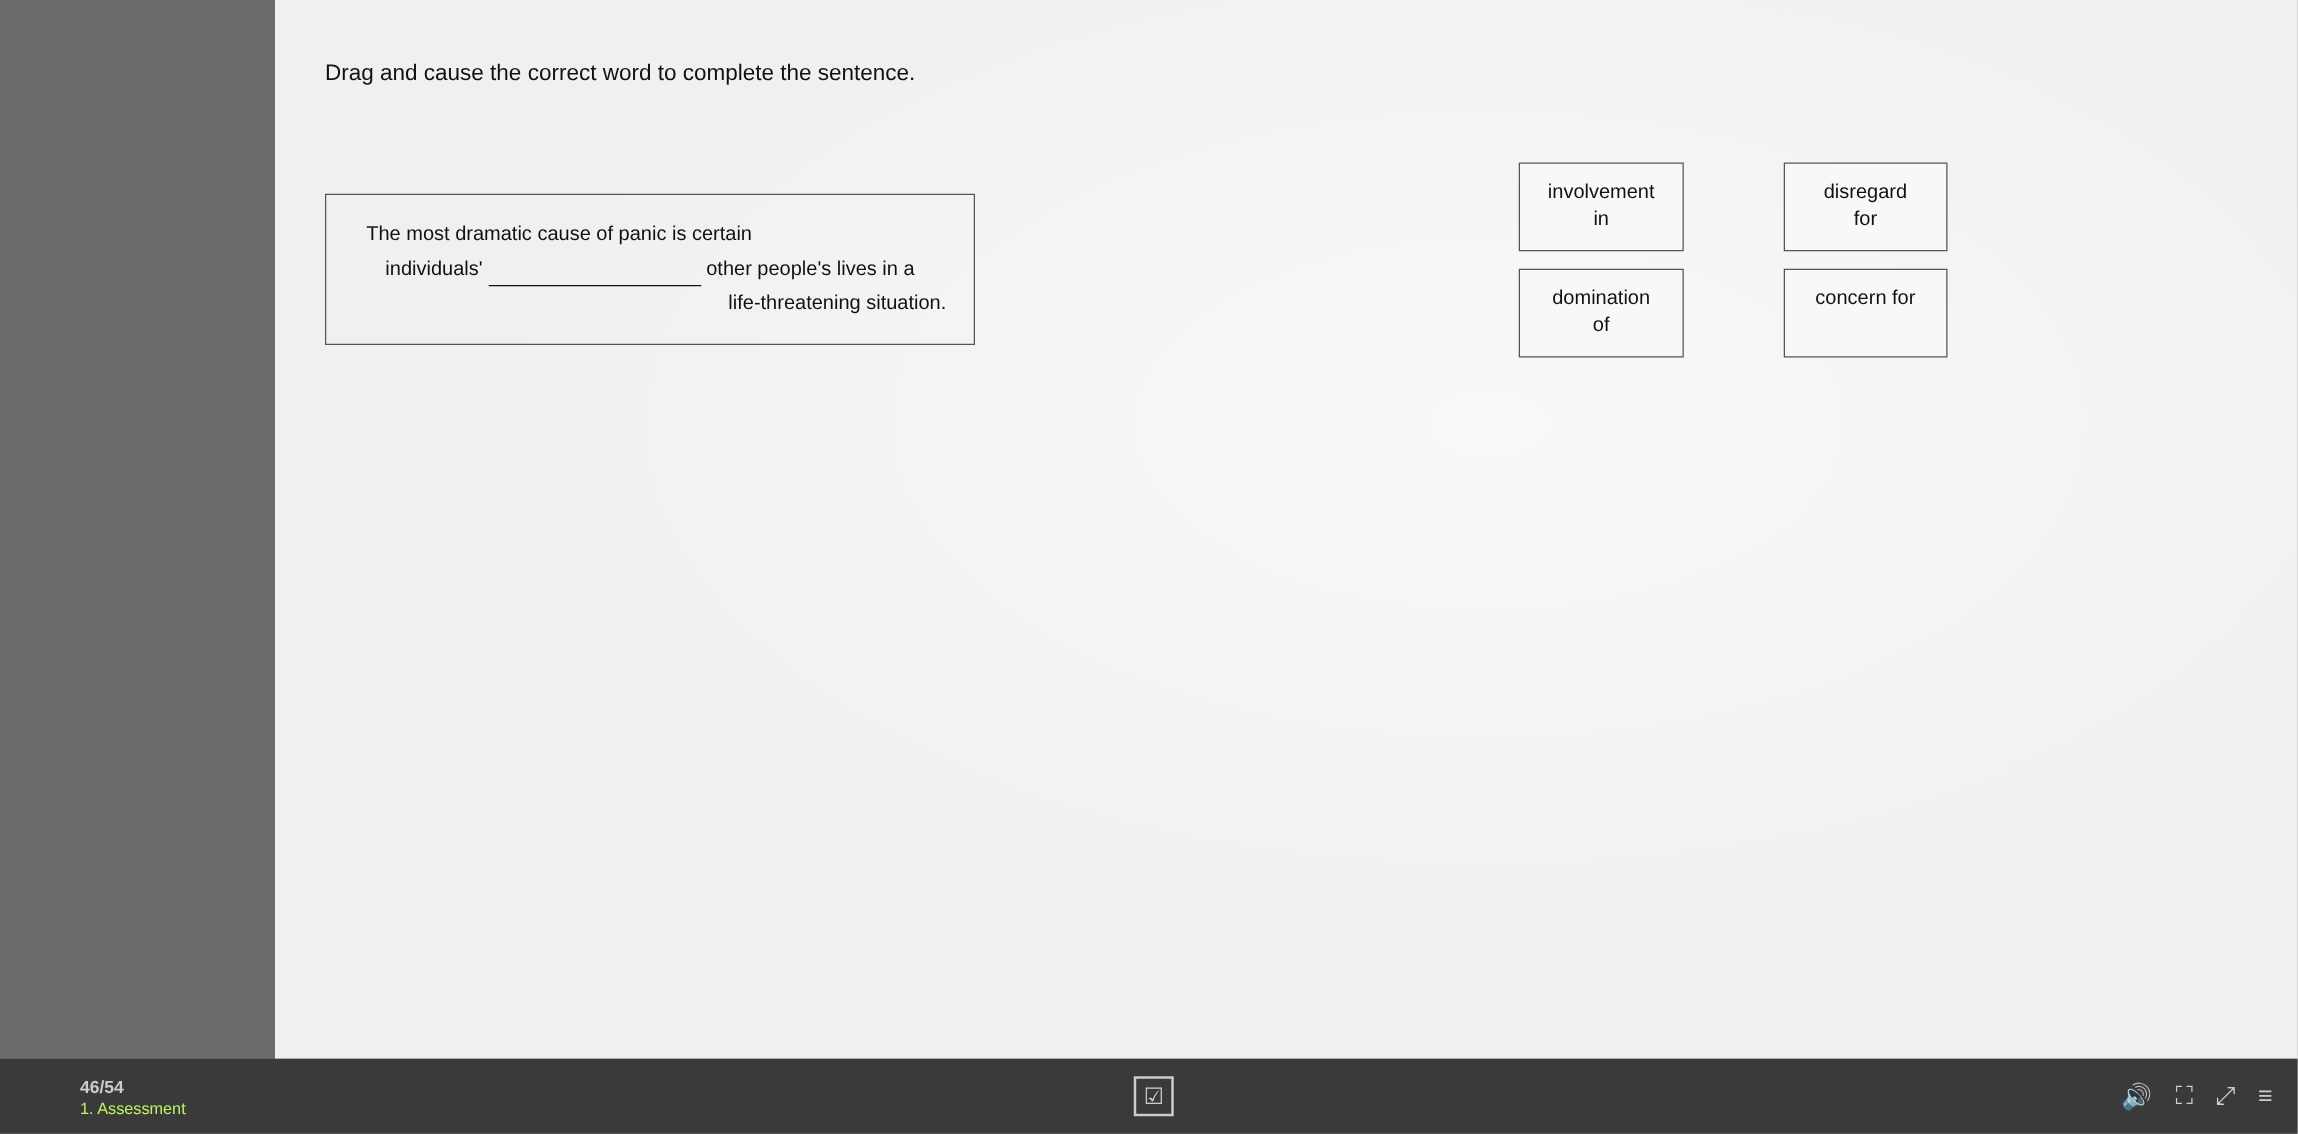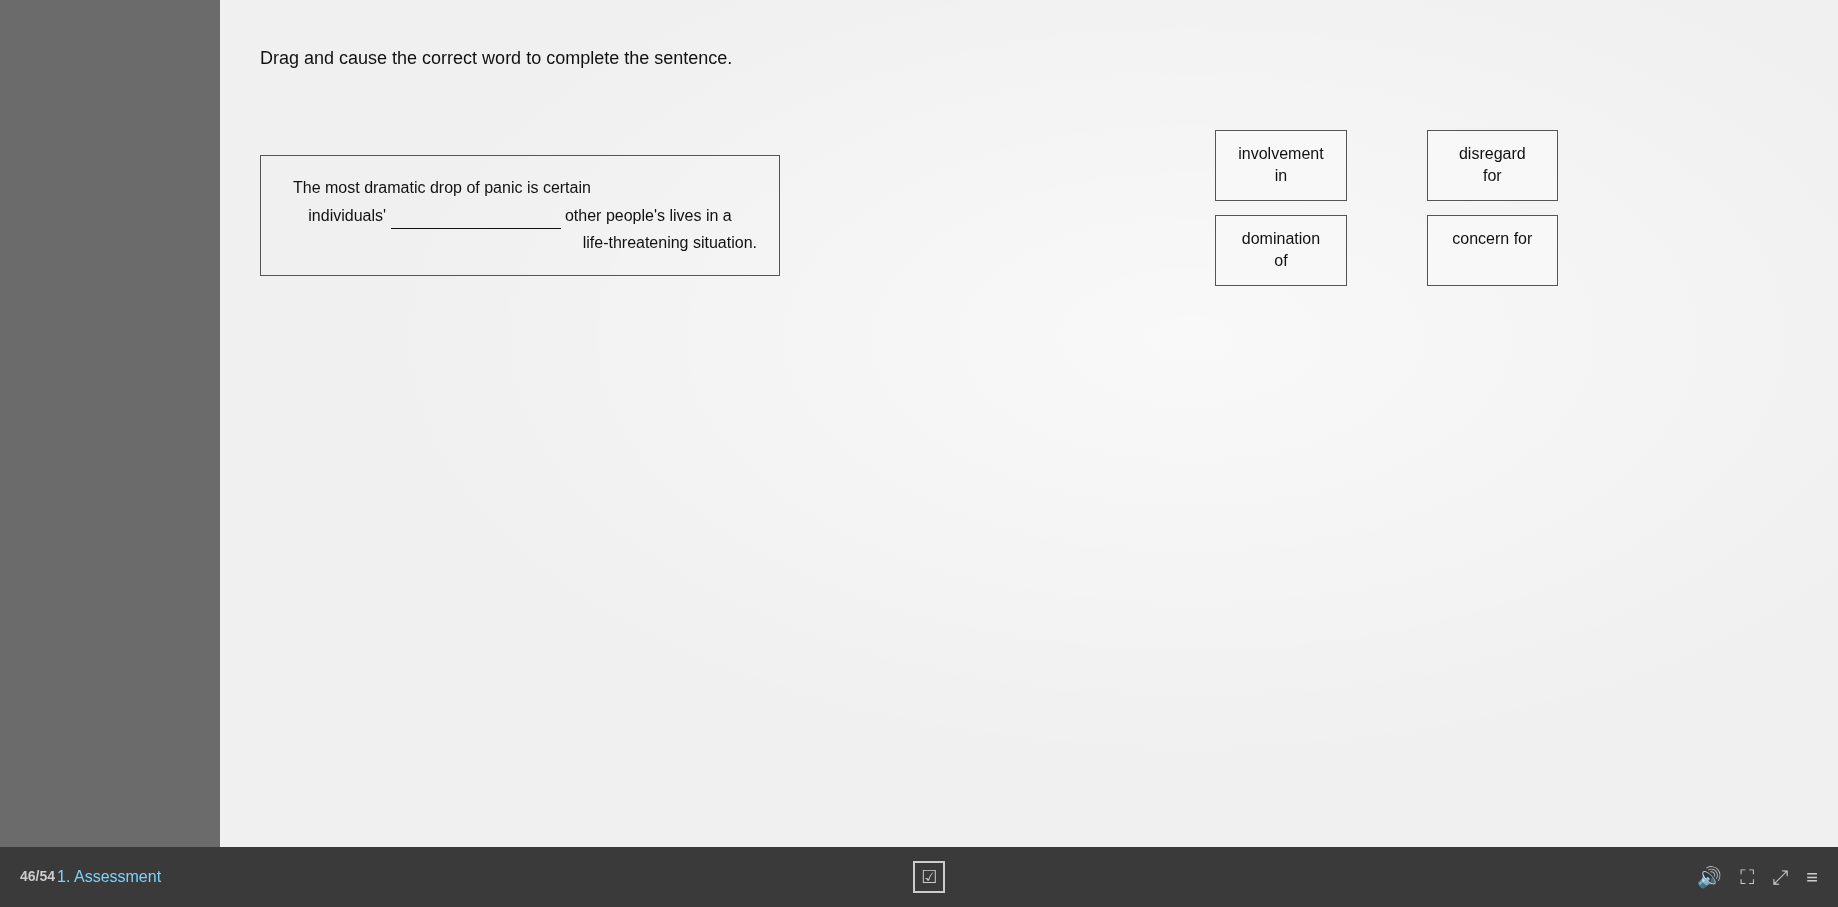--- a/index.html
+++ b/index.html
@@ -103,33 +103,34 @@
       height: 60px;
       background-color: #3a3a3a;
       display: flex;
       align-items: center;
       padding: 0 20px;
       justify-content: space-between;
     }
 
     .bottom-left {
       display: flex;
-      flex-direction: row;
+      flex-direction: column;
       gap: 2px;
+      margin-left: 44px;
     }
 
     .page-counter {
       color: #ccc;
       font-size: 14px;
       font-weight: bold;
     }
 
     .assessment-label {
-      color: #7dd3fc;
-      font-size: 16px;
+      color: #bef264;
+      font-size: 13px;
     }
 
     .bottom-center {
       display: flex;
       align-items: center;
       gap: 20px;
     }
 
     .check-icon {
       width: 32px;
@@ -168,21 +169,21 @@
 </head>
 <body>
 
 <div class="left-sidebar"></div>
 
 <div class="main-content">
 
   <div class="instruction">Drag and cause the correct word to complete the sentence.</div>
 
   <div class="sentence-box">
-    <span class="line1">The most dramatic drop of panic is certain</span>
+    <span class="line1">The most dramatic cause of panic is certain</span>
     <span class="line2">
       <span>individuals'</span>
       <span class="blank">&nbsp;</span>
       <span>other people's lives in a</span>
     </span>
     <span class="line3">life-threatening situation.</span>
   </div>
 
   <div class="word-options">
     <div class="word-chip" draggable="true">

